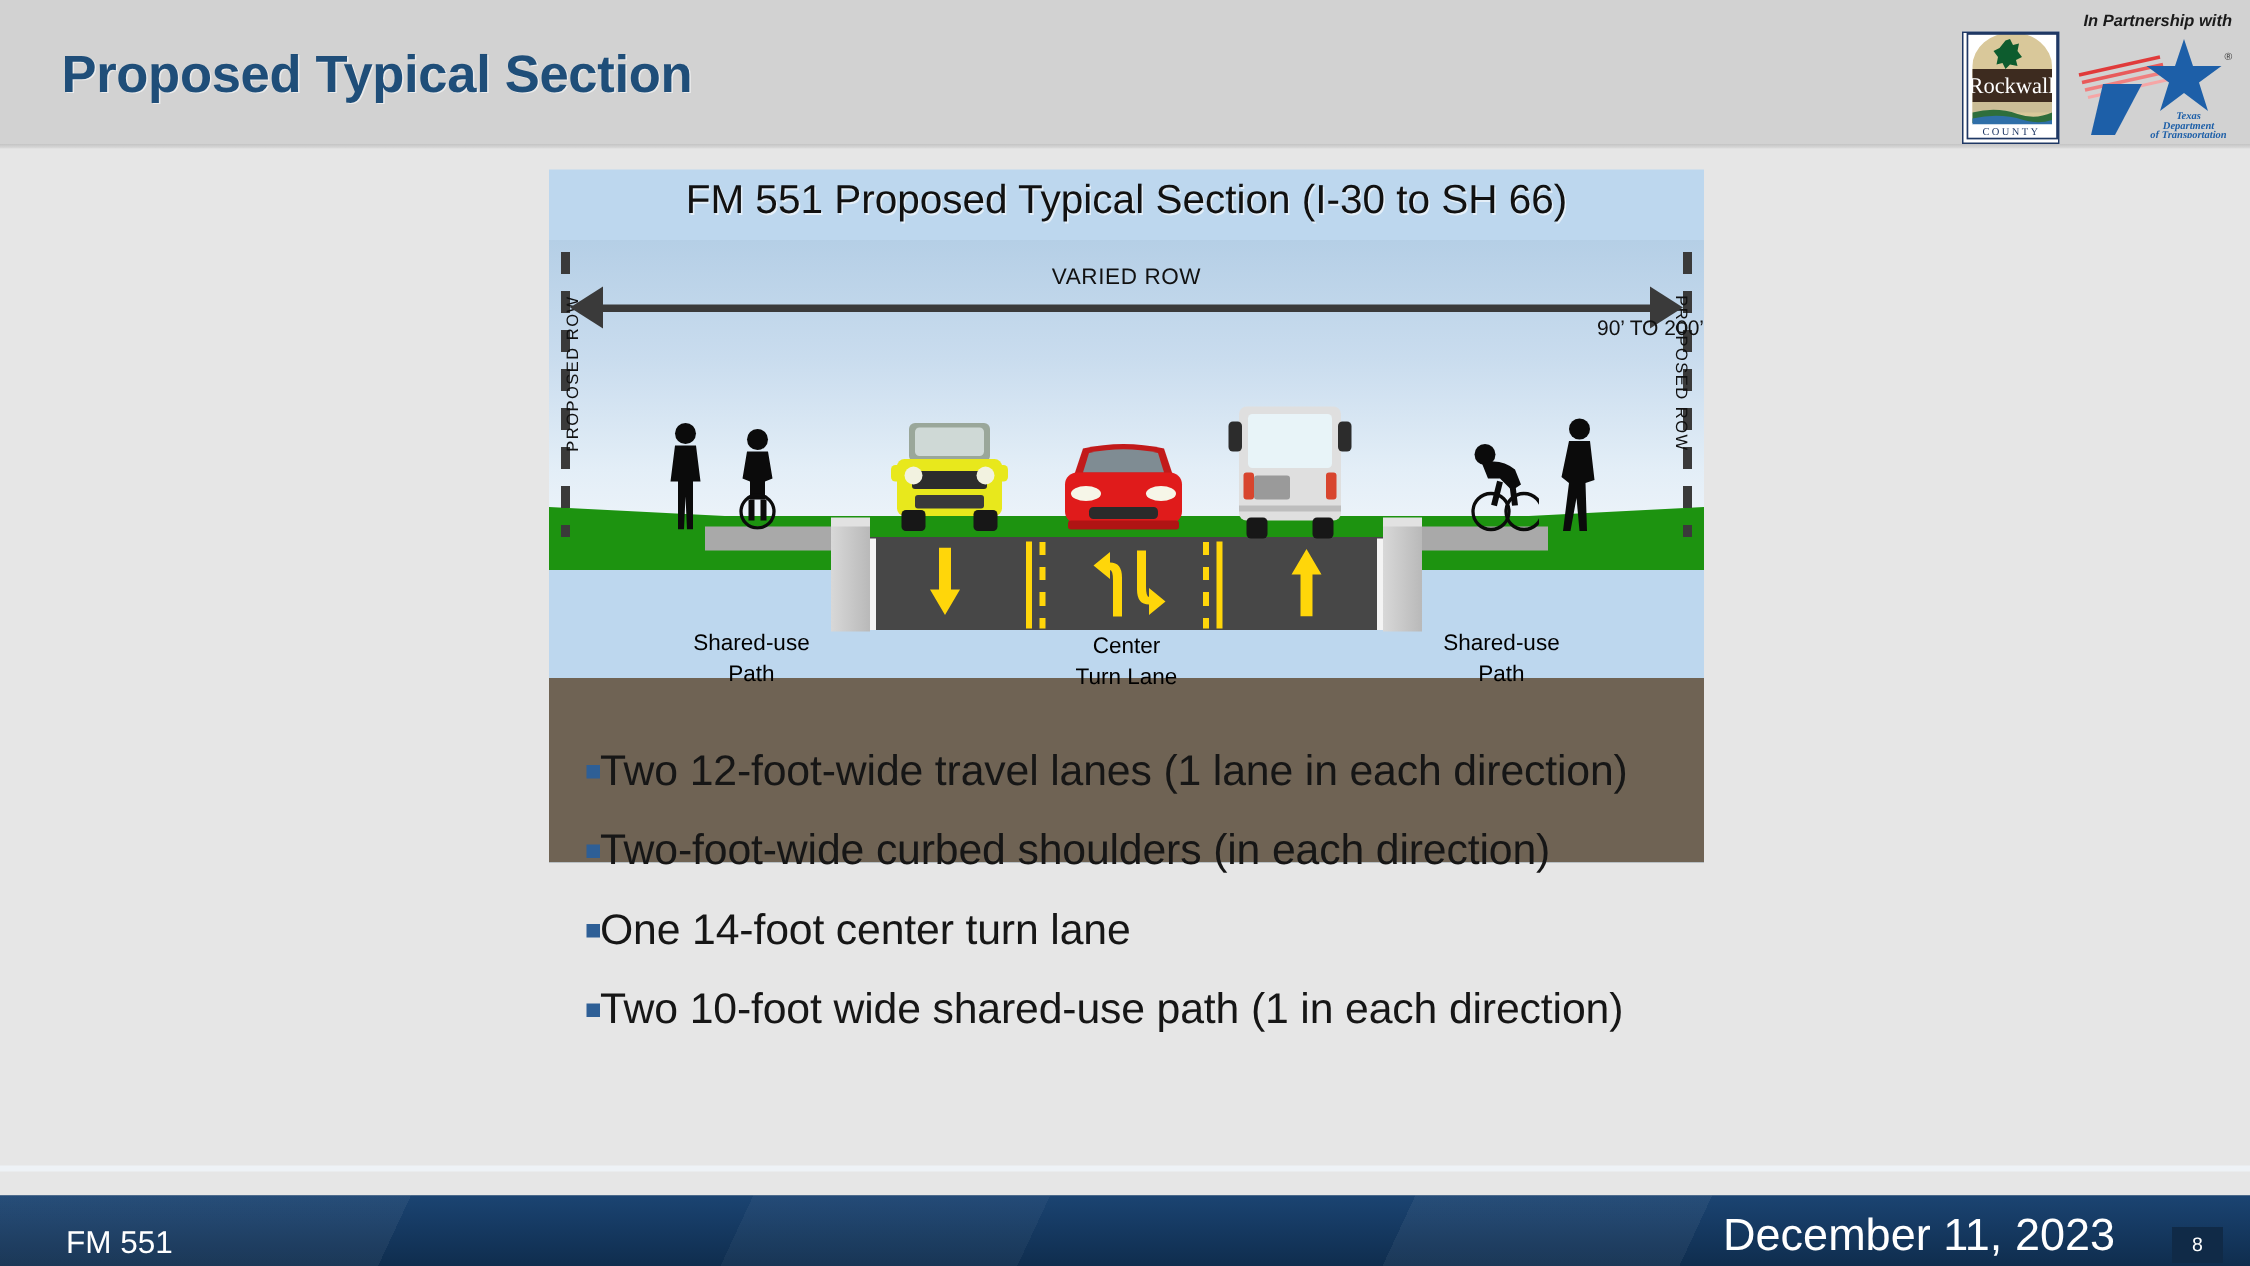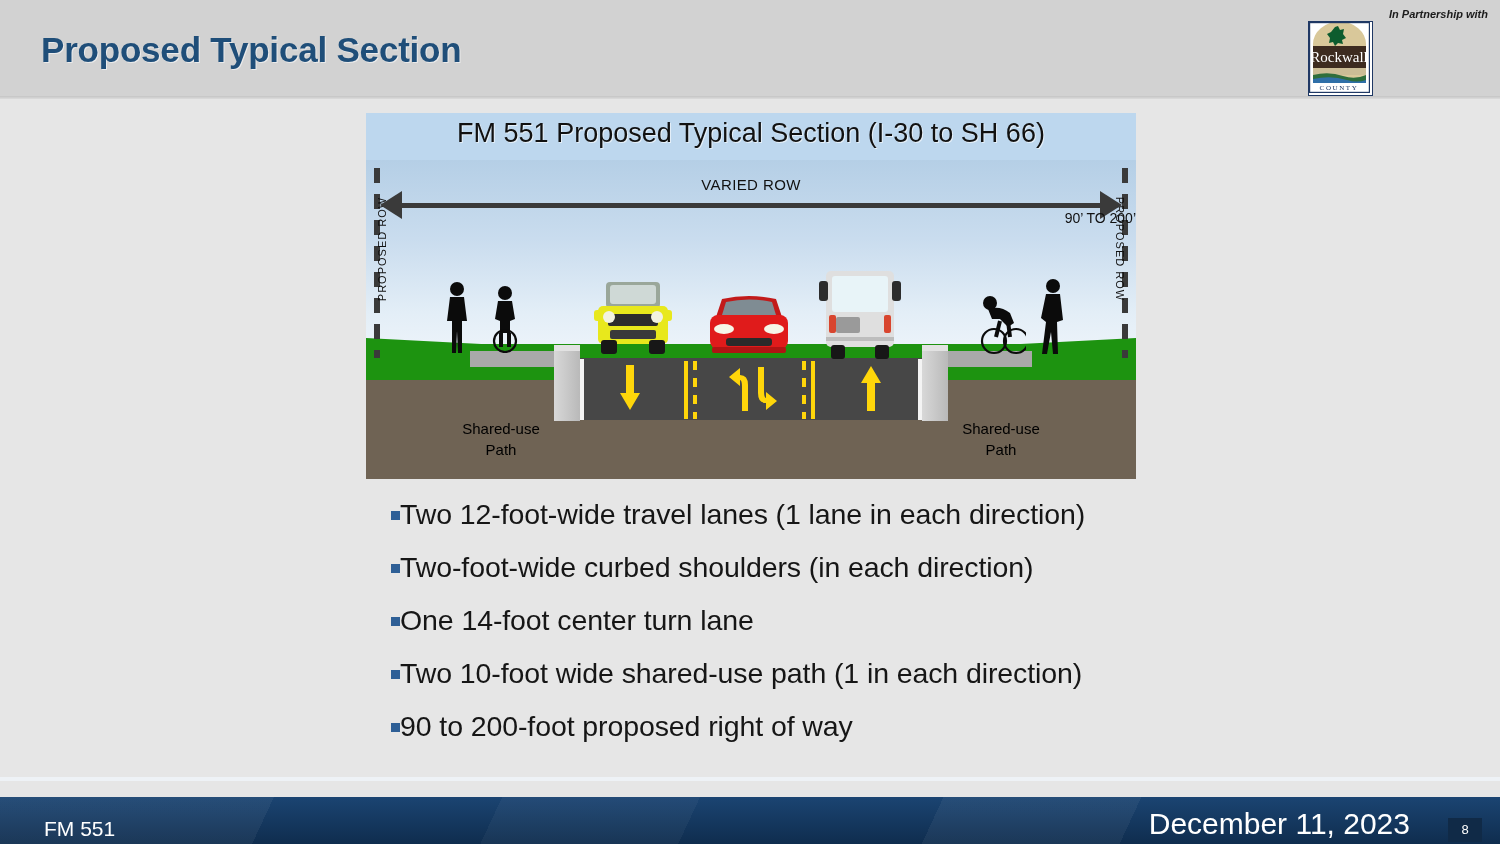--- a/index.html
+++ b/index.html
@@ -23,37 +23,37 @@
   }
   .page-title{
     position:absolute;left:41px;top:30px;
     font-size:35px;font-weight:bold;color:#1f4e79;
     letter-spacing:-0.2px;
     text-shadow:1px 1px 0 rgba(255,255,255,.55);
     white-space:nowrap;
   }
 
   
-  .logos{position:absolute;right:8px;top:4px;width:200px;height:90px;}
+  .logos{position:absolute;right:8px;top:4px;width:200px;height:90px;text-align:right;}
   .partnership-text{
     position:absolute;right:4px;top:4px;
     font-size:11px;font-style:italic;font-weight:bold;color:#1a1a1a;
     white-space:nowrap;
   }
   .rockwall-seal{
     position:absolute;left:16px;top:17px;width:63px;height:73px;
     border:1px solid #1f3864;background:#ffffff;
   }
   .txdot-logo{
     position:absolute;left:92px;top:20px;width:106px;height:68px;
   }
 
   
   .diagram{
-    position:absolute;left:366px;top:113px;width:770px;height:366px;
+    position:absolute;left:366px;top:113px;width:770px;height:462px;
     background:#bdd7ee;
     overflow:hidden;
   }
   .diagram-title{
     position:absolute;left:0;top:5px;width:770px;
     text-align:center;font-size:27px;color:#111;
     text-shadow:1px 1px 0 rgba(255,255,255,.6);
     white-space:nowrap;
   }
   
@@ -229,20 +229,36 @@
       <text x="30" y="40" font-family="Liberation Serif, serif" font-size="15" fill="#ffffff" text-anchor="middle">Rockwall</text>
       <path d="M4 46 L57 46 L57 53 L4 53 Z" fill="#cbbd96"></path>
       <path d="M4 53 Q20 49 34 54 Q46 58 57 53 L57 60 L4 60 Z" fill="#2e6e3c"></path>
       <path d="M4 57 Q22 53 38 58 Q48 61 57 58 L57 61 L4 61 Z" fill="#2f6fa8"></path>
       <rect x="4" y="61" width="53" height="9" fill="#ffffff"></rect>
       <text x="30" y="68" font-family="Liberation Serif, serif" font-size="7" letter-spacing="1.6" fill="#1f3864" text-anchor="middle">COUNTY</text>
       <rect x="0.5" y="0.5" width="60" height="70" fill="none" stroke="#1f3864" stroke-width="1.4"></rect>
     </svg>
   </div>
 
+  <div class="txdot-logo">
+    <svg width="106" height="68" viewBox="0 0 106 68">
+      <g>
+        <path d="M2 26 L56 14" stroke="#e03a3a" stroke-width="2.4" fill="none"></path>
+        <path d="M4 31 L58 19" stroke="#e85a5a" stroke-width="2.4" fill="none"></path>
+        <path d="M6 36 L60 24" stroke="#f08080" stroke-width="2.4" fill="none"></path>
+        <path d="M8 41 L62 29" stroke="#f6a6a6" stroke-width="2.2" fill="none"></path>
+      </g>
+      <path d="M72 2 L78 20 L97 20 L82 31 L88 50 L72 38 L56 50 L62 31 L47 20 L66 20 Z" fill="#1d5fa8"></path>
+      <path d="M18 32 L44 32 L26 66 L10 66 Z" fill="#1d5fa8"></path>
+      <text x="99" y="16" font-family="Liberation Sans, sans-serif" font-size="7" fill="#333">®</text>
+      <text x="75" y="55" font-family="Liberation Serif, serif" font-size="7" font-style="italic" font-weight="bold" fill="#1d5fa8" text-anchor="middle">Texas</text>
+      <text x="75" y="62" font-family="Liberation Serif, serif" font-size="7" font-style="italic" font-weight="bold" fill="#1d5fa8" text-anchor="middle">Department</text>
+      <text x="75" y="68" font-family="Liberation Serif, serif" font-size="7" font-style="italic" font-weight="bold" fill="#1d5fa8" text-anchor="middle">of Transportation</text>
+    </svg>
+  </div>
 </div>
 
 <div class="diagram">
 
   <div class="sky"></div>
   <div class="soil"></div>
   <div class="grass"></div>
   <div class="grass-slope-l"></div>
   <div class="grass-slope-r"></div>
 
@@ -338,44 +354,42 @@
   <div class="row-vert-text left">PROPOSED ROW</div>
   <div class="row-vert-text right">PROPOSED ROW</div>
   <div class="row-label">VARIED ROW</div>
   <div class="dim-line"></div>
   <div class="arrow-l"></div>
   <div class="arrow-r"></div>
   <div class="row-sub">90’ TO 200’</div>
 
   <div class="section-label" style="left:40px;top:305px;width:190px;">Shared-use
 Path</div>
+  <div class="section-label" style="left:290px;top:307px;width:190px;">Center
+Turn Lane</div>
   <div class="section-label" style="right:40px;top:305px;width:190px;">Shared-use
 Path</div>
 </div>
 
 <div class="bullets">
   <div class="bullet-row">
     <span class="bullet-mark"><i></i></span>
     <span class="bullet-text">Two 12-foot-wide travel lanes (1 lane in each direction)</span>
   </div>
   <div class="bullet-row">
     <span class="bullet-mark"><i></i></span>
     <span class="bullet-text">Two-foot-wide curbed shoulders (in each direction)</span>
   </div>
   <div class="bullet-row">
     <span class="bullet-mark"><i></i></span>
     <span class="bullet-text">One 14-foot center turn lane</span>
   </div>
   <div class="bullet-row">
     <span class="bullet-mark"><i></i></span>
     <span class="bullet-text">Two 10-foot wide shared-use path (1 in each direction)</span>
-  </div>
-  <div class="bullet-row">
-    <span class="bullet-mark"><i></i></span>
-    <span class="bullet-text">90 to 200-foot proposed right of way</span>
   </div>
 </div>
 
 <div class="footer-top-line"></div>
 <div class="footer">
   <div class="footer-left">FM 551</div>
   <div class="footer-date">December 11, 2023</div>
   <div class="footer-page">8</div>
 </div>
 

